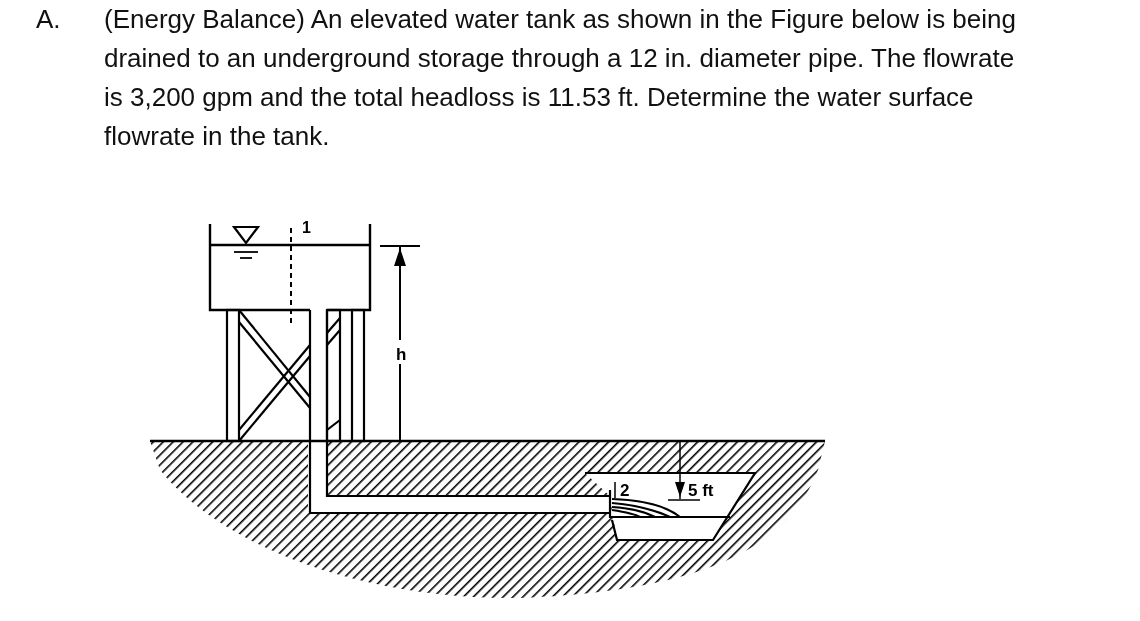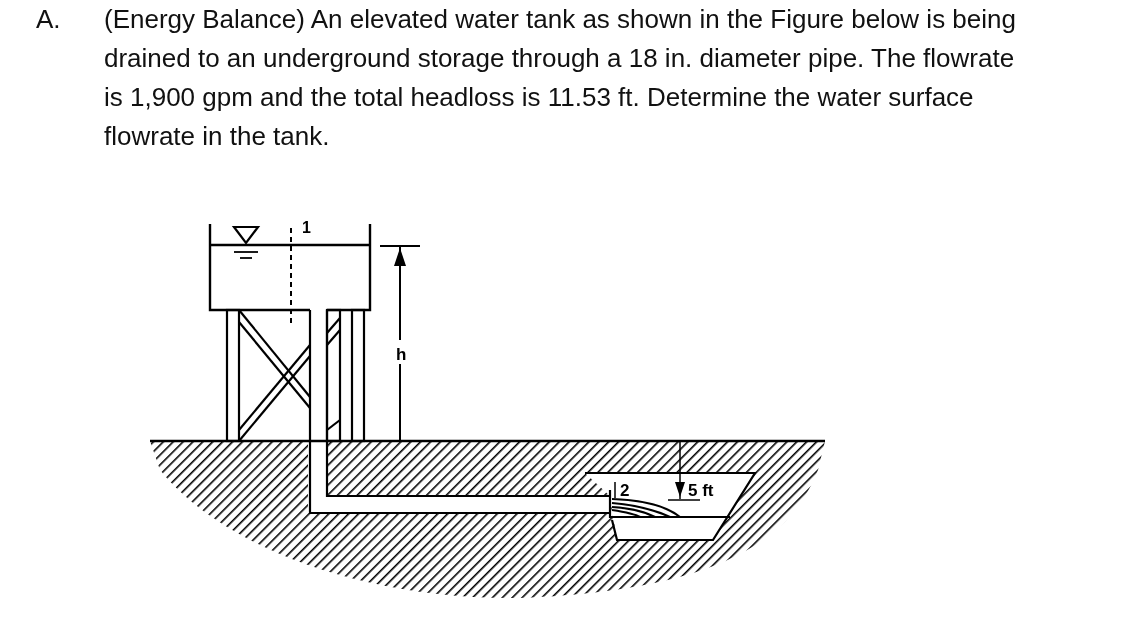--- a/index.html
+++ b/index.html
@@ -14,22 +14,22 @@
   .problem .line { position:absolute; left:48px;margin-left:20px; }
   .figure { position:absolute; left:0; top:0; width:1140px; height:621px; }
   .fig-text { font-family:"Liberation Sans", "DejaVu Sans", sans-serif; font-weight:bold; fill:#000; }
 </style>
 </head>
 <body>
 
 <div class="problem">
   <span class="label">A.</span>
   <span class="line" style="top:0px">(Energy Balance)  An elevated water tank as shown in the Figure below is being</span>
-  <span class="line" style="top:39px">drained to an underground storage through a 18 in. diameter pipe.  The flowrate</span>
-  <span class="line" style="top:78px">is 1,900 gpm and the total headloss is 11.53 ft.  Determine the water surface</span>
+  <span class="line" style="top:39px">drained to an underground storage through a 12 in. diameter pipe.  The flowrate</span>
+  <span class="line" style="top:78px">is 3,200 gpm and the total headloss is 11.53 ft.  Determine the water surface</span>
   <span class="line" style="top:117px">flowrate in the tank.</span>
 </div>
 
 <svg class="figure" viewBox="0 0 1140 621" xmlns="http://www.w3.org/2000/svg">
   <defs>
     <pattern id="hatch" patternUnits="userSpaceOnUse" width="7" height="7" patternTransform="rotate(45)">
       <rect width="7" height="7" fill="#fff"></rect>
       <line x1="0" y1="0" x2="0" y2="7" stroke="#000" stroke-width="3.2"></line>
     </pattern>
     <clipPath id="groundClip">

